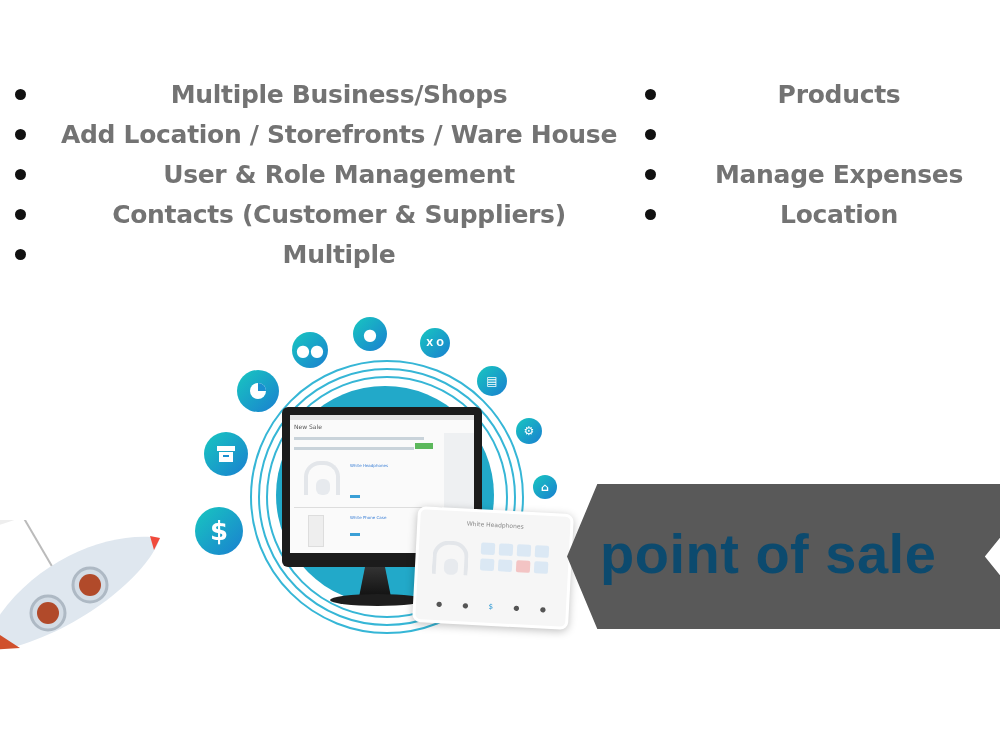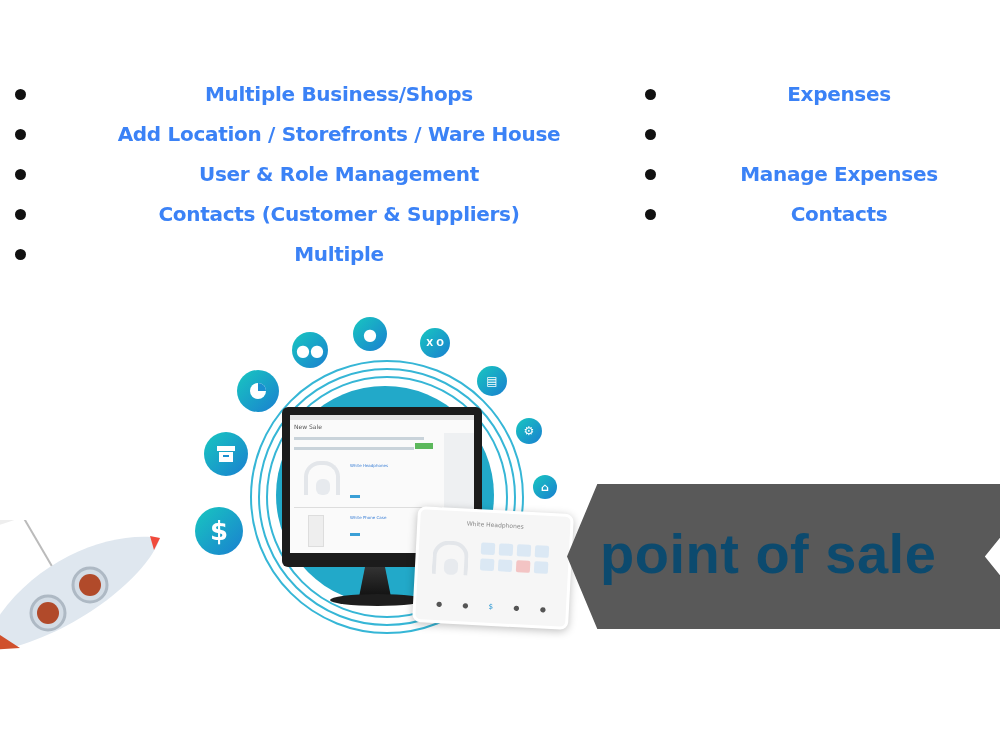--- a/index.html
+++ b/index.html
@@ -4,21 +4,21 @@
 <style>
   html,body{margin:0;padding:0;background:#fff;}
   body{width:1000px;height:750px;position:relative;overflow:hidden;font-family:"DejaVu Sans","Liberation Sans",sans-serif;}
   .feat-col{position:absolute;top:74px;}
   .feat-col.left{left:0;width:640px;}
   .feat-col.right{left:638px;width:362px;}
   .feat-row{position:relative;height:40px;display:flex;align-items:center;}
   .bullet{position:absolute;width:11px;height:11px;border-radius:50%;background:#111;top:50%;margin-top:-5px;}
   .feat-col.left .bullet{left:15px;}
   .feat-col.right .bullet{left:7px;}
-  .feat-text{font-weight:bold;font-size:20px;color:#3b82f6;width:100%;text-align:center;white-space:nowrap;letter-spacing:-0.3px;}
+  .feat-text{font-weight:bold;font-size:25px;color:#737373;width:100%;text-align:center;white-space:nowrap;letter-spacing:-0.3px;}
   .feat-col.left .feat-text{padding-left:38px;box-sizing:border-box;}
   .feat-col.right .feat-text{padding-left:40px;box-sizing:border-box;}
 
   .illus{position:absolute;left:190px;top:312px;width:390px;height:320px;}
   .ring{position:absolute;border-radius:50%;border:2px solid #36b6d6;}
   .disc{position:absolute;border-radius:50%;background:#22a9c9;}
   .icon-bubble{position:absolute;border-radius:50%;background:linear-gradient(135deg,#18c7c0,#1a7fd0);display:flex;align-items:center;justify-content:center;color:#fff;font-weight:bold;}
   .monitor{position:absolute;left:92px;top:95px;width:200px;height:160px;background:#1c1c1c;border-radius:6px;}
   .screen{position:absolute;left:8px;top:8px;right:8px;bottom:14px;background:#fafafa;overflow:hidden;}
   .stand-neck{position:absolute;left:165px;top:255px;width:40px;height:30px;background:linear-gradient(#333,#111);clip-path:polygon(25% 0,75% 0,90% 100%,10% 100%);}
@@ -56,32 +56,32 @@
     </div>
   <div class="feat-row">
       <span class="bullet"></span>
       <span class="feat-text">Multiple</span>
     </div>
 </div>
 
 <div class="feat-col right">
   <div class="feat-row">
       <span class="bullet"></span>
-      <span class="feat-text">Expenses</span>
+      <span class="feat-text">Products</span>
     </div>
   <div class="feat-row">
       <span class="bullet"></span>
     </div>
   <div class="feat-row">
       <span class="bullet"></span>
       <span class="feat-text">Manage Expenses</span>
     </div>
   <div class="feat-row">
       <span class="bullet"></span>
-      <span class="feat-text">Contacts</span>
+      <span class="feat-text">Location</span>
     </div>
 </div>
 
 <div class="rocket">
   <svg width="200" height="130" viewBox="0 0 200 130">
     <line x1="52" y1="-5" x2="90" y2="60" stroke="#bbb" stroke-width="2"></line>
     <rect x="10" y="-24" width="40" height="14" fill="#e8264a" transform="rotate(-18 30 -10)"></rect>
     <rect x="14" y="-10" width="40" height="14" fill="#eee" transform="rotate(-18 30 -10)"></rect>
     <path d="M20 110 C60 40, 140 10, 190 18 C178 55, 110 110, 40 128 Z" fill="#dfe7ef"></path>
     <path d="M180 16 L190 18 L184 30 Z" fill="#f04a3c"></path>

